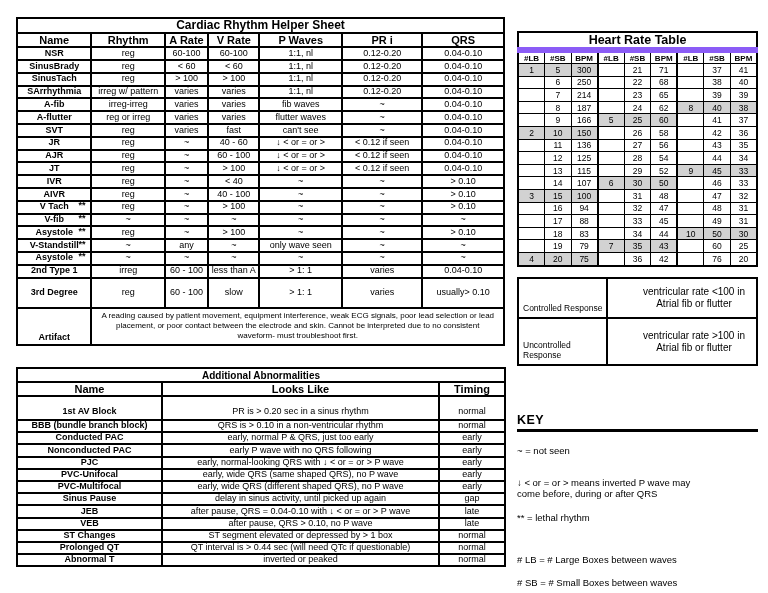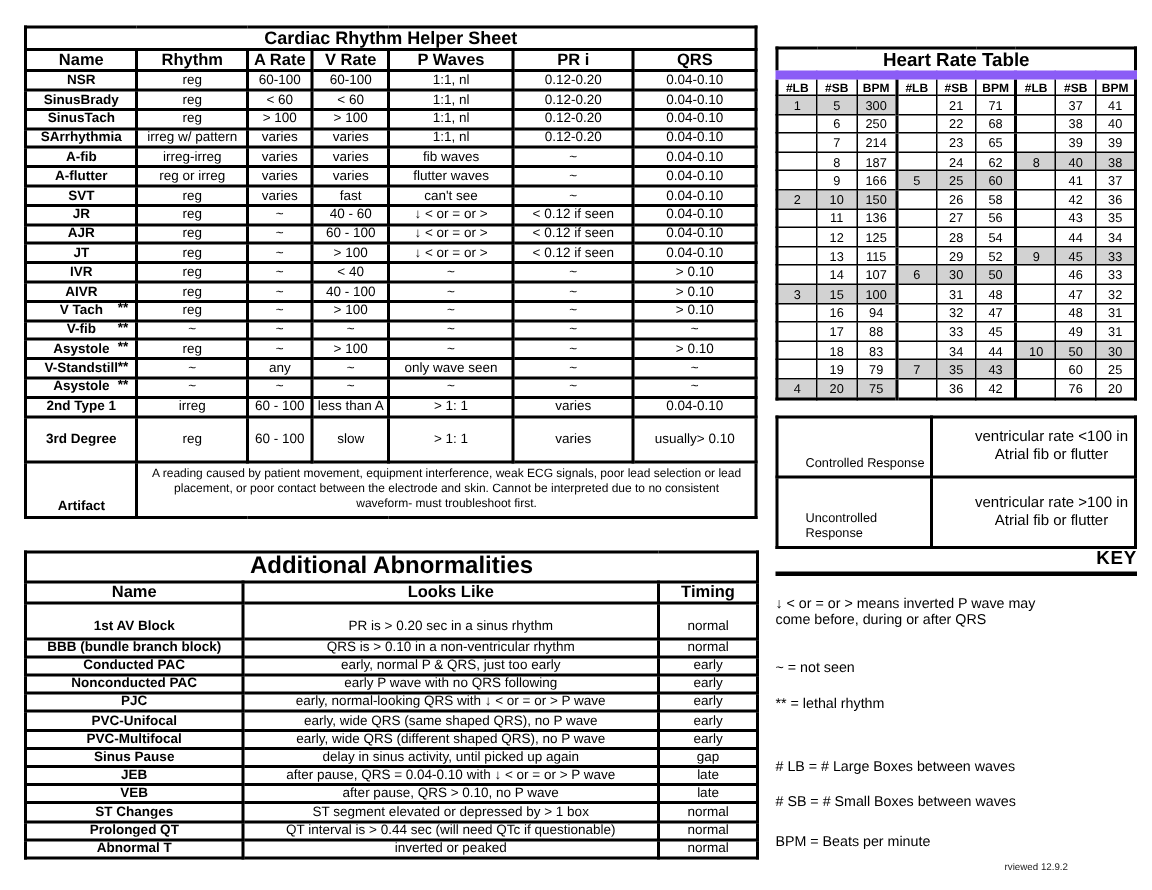--- a/index.html
+++ b/index.html
@@ -15,46 +15,46 @@
   #main-table td.name-cell{font-weight:bold;position:relative;}
   #main-table .mark{position:absolute;right:5px;top:50%;transform:translateY(-58%);font-weight:bold;}
   #main-table tbody tr:nth-child(19) td{height:28px;}
   #main-table tr.artifact-row td{height:33px;}
   #main-table td.artifact-name{vertical-align:bottom;padding-bottom:1px;font-weight:bold;}
   #main-table td.artifact-text{font-size:8px;font-weight:normal;line-height:1.3;padding:1px 6px;}
 
   
   #abn-table{left:16px;top:367px;width:489px;}
   #abn-table td,#abn-table th{border:2px solid #000;text-align:center;vertical-align:middle;font-size:9px;padding:0 2px;overflow:hidden;line-height:1.1;}
-  #abn-table .title-cell{font-weight:bold;font-size:16px;height:12px;}
+  #abn-table .title-cell{font-weight:bold;font-size:10px;height:12px;}
   #abn-table th{font-weight:bold;font-size:11px;height:11px;}
   #abn-table td{height:10.2px;}
   #abn-table td.abn-name{font-weight:bold;}
   #abn-table tbody tr.tall td{height:20px;vertical-align:bottom;padding-bottom:2px;}
 
   
   #hr-table{left:517px;top:31px;width:241px;border:2px solid #000;}
   #hr-table td,#hr-table th{border:1px solid #000;text-align:center;vertical-align:middle;font-size:8.5px;padding:0;overflow:hidden;}
   #hr-table .title-cell{font-weight:bold;font-size:12.5px;height:12px;border-bottom:6px solid #8b5cf6;}
   #hr-table th{font-weight:bold;font-size:8px;height:10px;}
   #hr-table td{height:11.6px;}
   #hr-table .gsep{border-left:2px solid #000;}
   #hr-table .hl{background:#d2d2d2;}
 
   
   #resp-table{left:517px;top:277px;width:241px;border:2.5px solid #000;}
   #resp-table td{border:2.5px solid #000;overflow:hidden;padding-left:25px;}
-  #resp-table .resp-label{width:82px;font-size:8.5px;text-align:left;vertical-align:bottom;padding:2px 1px 3px 18px;line-height:1.15;}
+  #resp-table .resp-label{width:82px;font-size:8.5px;text-align:left;vertical-align:bottom;padding:2px 1px 3px 4px;line-height:1.15;}
   #resp-table .resp-value{font-size:10px;text-align:center;vertical-align:middle;line-height:1.2;}
   #resp-table tr:nth-child(1) td{height:33px;}
   #resp-table tr:nth-child(2) td{height:40px;}
 
   
   #key{position:absolute;left:517px;top:365px;width:241px;font-size:9.5px;}
-  #key-title{text-align:right;font-weight:bold;font-size:12.5px;letter-spacing:0.5px;}
+  #key-title{text-align:left;font-weight:bold;font-size:12.5px;letter-spacing:0.5px;margin-top:48px;}
   #key-rule{height:2.5px;background:#000;margin-top:2px;}
   #key-items div{width:195px;line-height:1.2;}
   #key-items div:nth-child(1){margin-top:13px;}
   #key-items div:nth-child(2){margin-top:21px;}
   #key-items div:nth-child(3){margin-top:12px;}
   #key-items div:nth-child(4){margin-top:31px;}
   #key-items div:nth-child(5){margin-top:12px;}
   #key-items div:nth-child(6){margin-top:15px;}
   #key-footnote{text-align:right;padding-right:46px;font-size:6.5px;margin-top:8px;color:#222;}
 </style>
@@ -558,22 +558,22 @@
         <td class="resp-label">Uncontrolled Response</td>
         <td class="resp-value">ventricular rate &gt;100 in Atrial fib or flutter</td>
       </tr>
     </tbody>
   </table>
 
   <div id="key">
     <div id="key-title">KEY</div>
     <div id="key-rule"></div>
     <div id="key-items">
+      <div>~ = not seen</div>
       <div>↓ &lt; or = or &gt; means inverted P wave may come before, during or after QRS</div>
-      <div>~ = not seen</div>
       <div>** = lethal rhythm</div>
       <div># LB = # Large Boxes between waves</div>
       <div># SB = # Small Boxes between waves</div>
       <div>BPM = Beats per minute</div>
     </div>
     <div id="key-footnote">rviewed 12.9.2</div>
   </div>
 
 </div>
 

